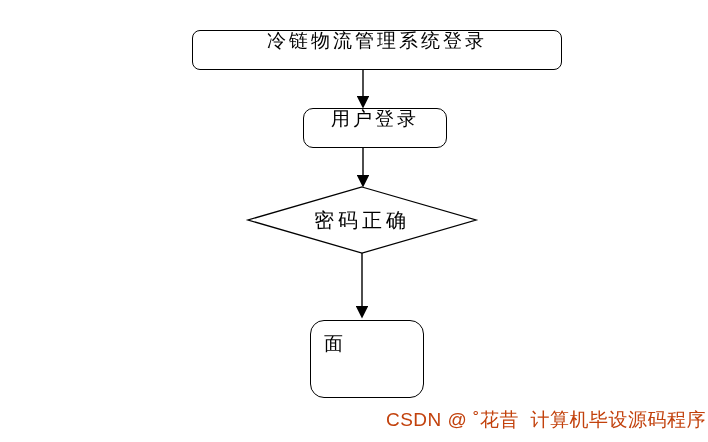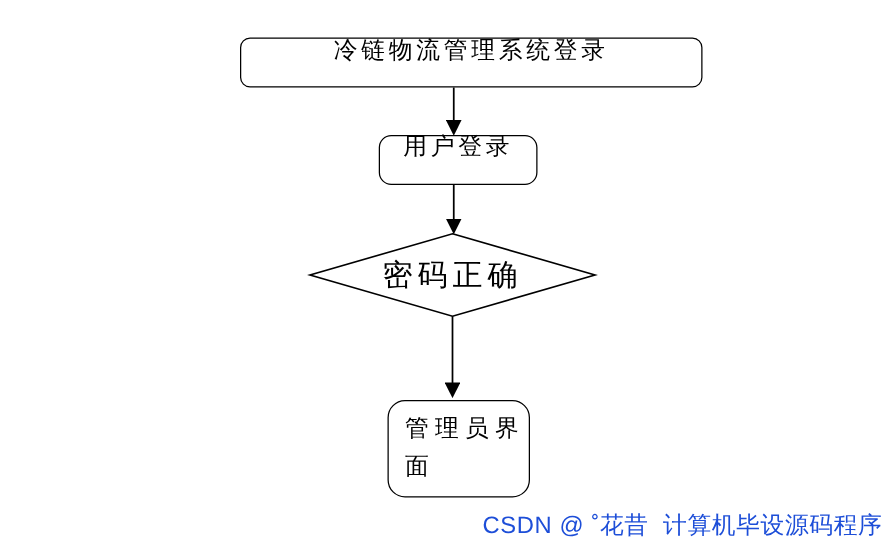--- a/index.html
+++ b/index.html
@@ -27,52 +27,52 @@
     background: #ffffff;
     display: flex;
     justify-content: center;
     font-size: 19px;
     color: #000000;
     letter-spacing: 3px;
     line-height: 1;
   }
 
   #node-start  { left: 192px; top: 30px;  width: 370px; height: 40px; border-radius: 8px;  }
-  #node-login  { left: 303px; top: 108px; width: 127px; height: 40px; border-radius: 10px; font-family: Liberation Mono, monospace; }
+  #node-login  { left: 303px; top: 108px; width: 144px; height: 40px; border-radius: 10px; }
 
   #node-admin {
     left: 310px; top: 320px;
     width: 114px; height: 78px;
     border-radius: 14px;
     display: block;
     padding: 8px 0 0 13px;
     letter-spacing: 5px;
     line-height: 30px;
     font-size: 19px;
   }
   #node-admin .line { white-space: nowrap; }
 
   .diamond-label {
     position: absolute;
     left: 248px; top: 187px;
     width: 228px; height: 66px;
     display: flex;
     align-items: center;
     justify-content: center;
-    font-size: 24px;
+    font-size: 20px;
     color: #000000;
     letter-spacing: 4px;
   }
 
   .watermark {
     position: absolute;
     top: 407px;
     right: 2px;
     font-size: 19px;
-    color: #1d4ed8;
+    color: #c2410c;
     font-family: "Liberation Sans", "DejaVu Sans", sans-serif;
     letter-spacing: 0.5px;
     white-space: pre;
   }
 </style>
 </head>
 <body>
 
 <div class="canvas">
 
@@ -98,19 +98,18 @@
 
   <div class="node" id="node-login">
     <span>用户登录</span>
   </div>
 
   <div class="diamond-label">
     <span>密码正确</span>
   </div>
 
   <div class="node" id="node-admin">
-    <div class="line">管理员界</div>
     <div class="line">面</div>
   </div>
 
   <div class="watermark">CSDN @ ˚花昔  计算机毕设源码程序</div>
 
 </div>
 
 </body></html>

